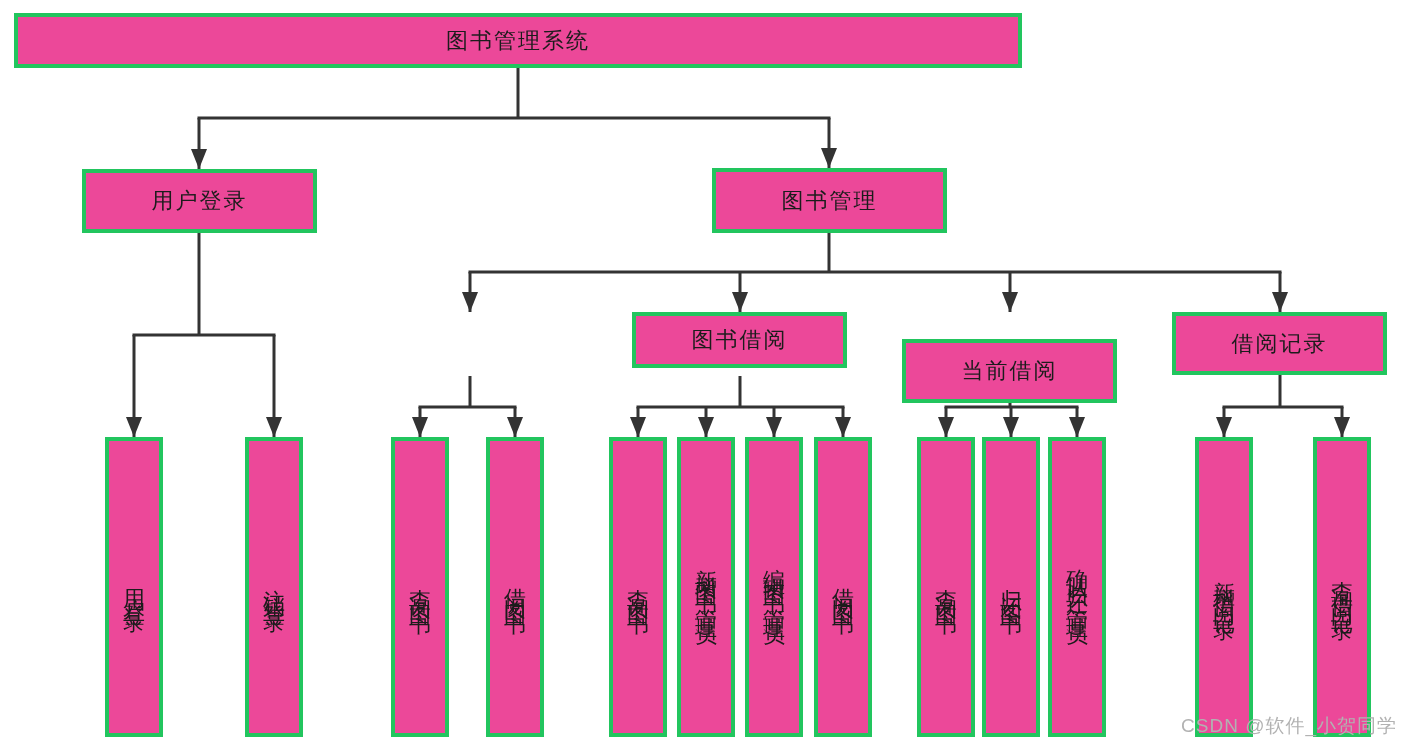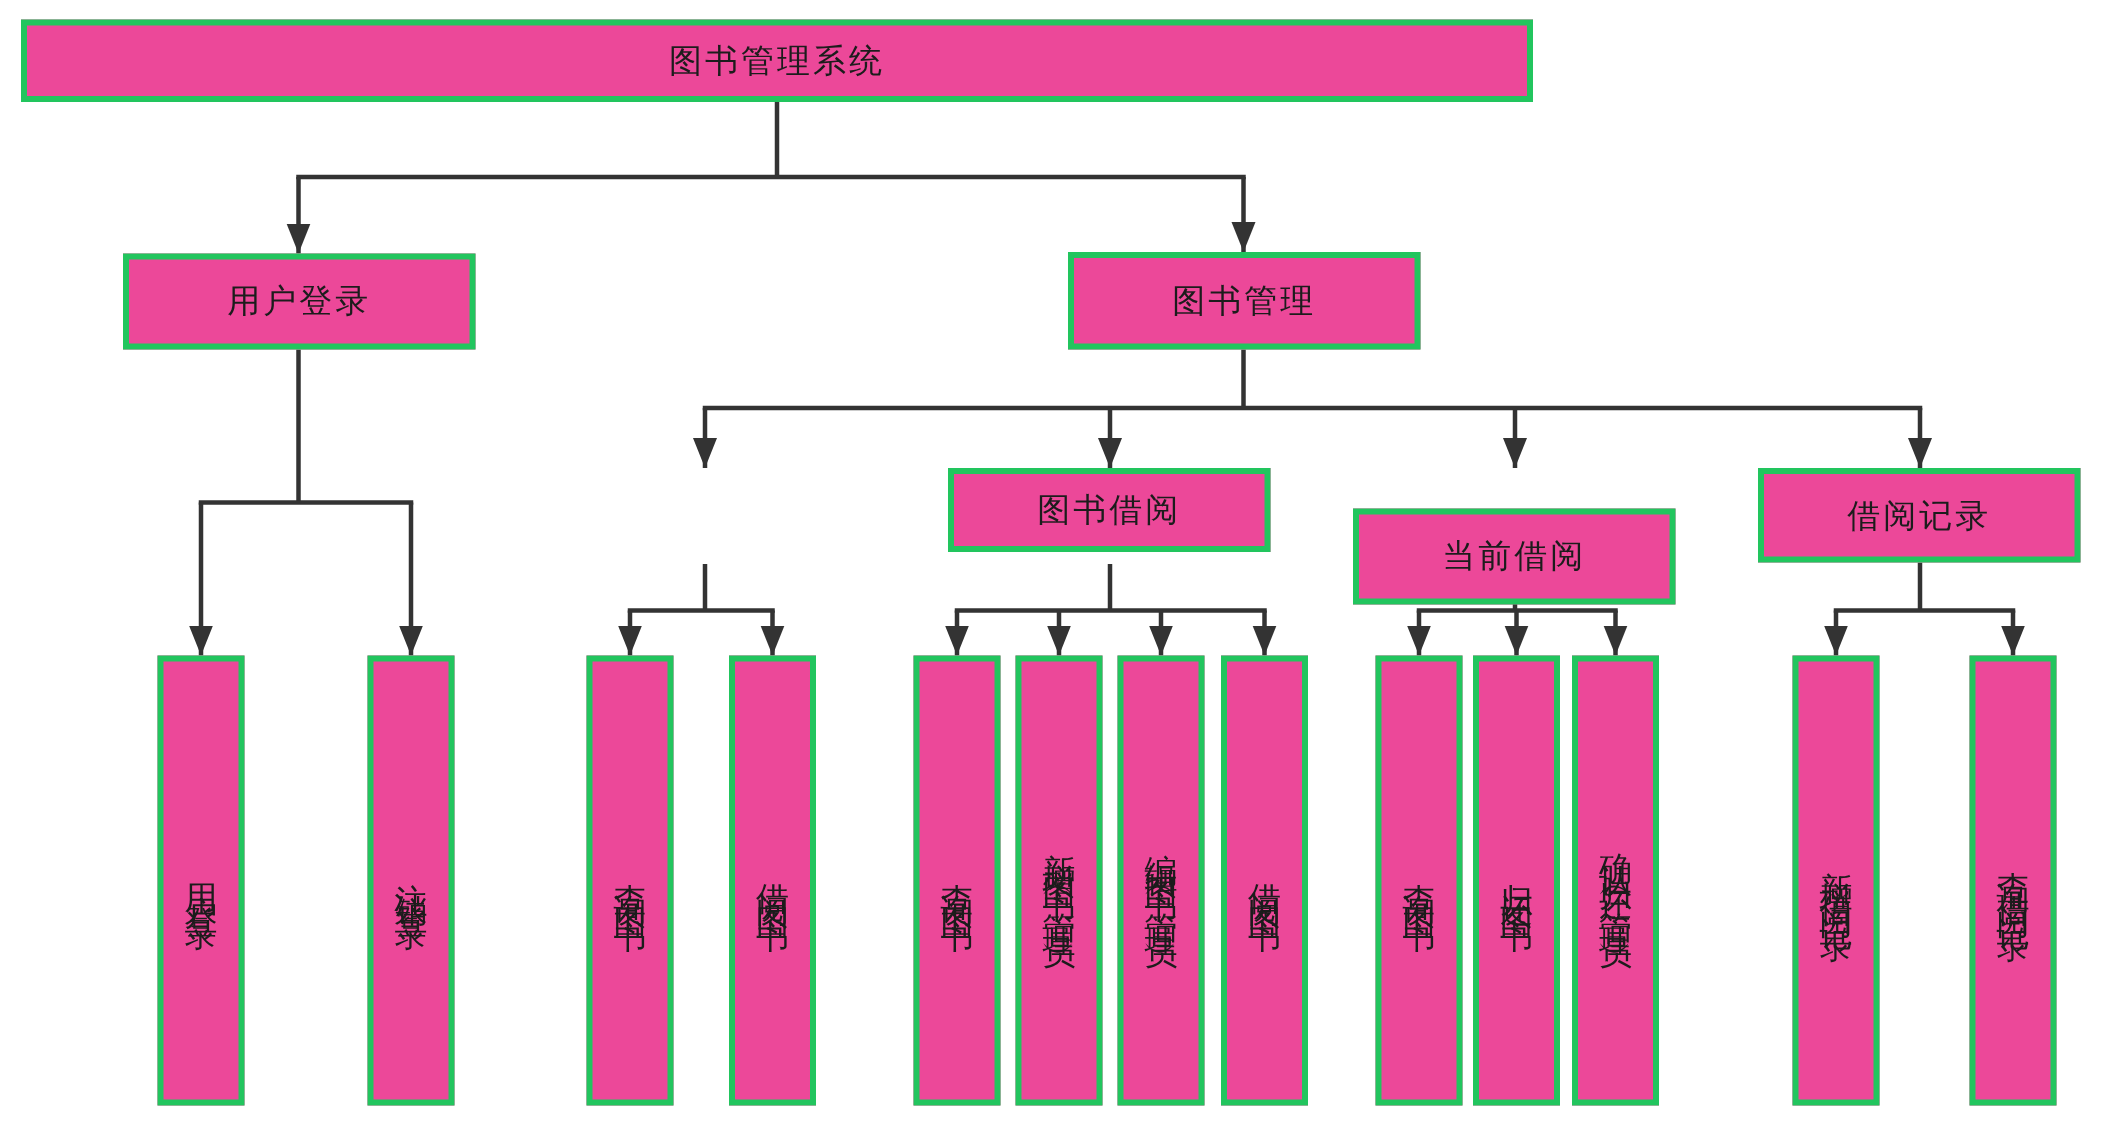--- a/index.html
+++ b/index.html
@@ -188,14 +188,15 @@
     <span class="vlabel">确认归还（管理员）</span>
   </div>
 
   <div class="box" style="left:1195px; top:437px; width:58px; height:300px;">
     <span class="vlabel">新增借阅记录</span>
   </div>
   <div class="box" style="left:1313px; top:437px; width:58px; height:300px;">
     <span class="vlabel">查询借阅记录</span>
   </div>
 
+  <div class="watermark">CSDN @软件_小贺同学</div>
 
 </div>
 
 </body></html>

